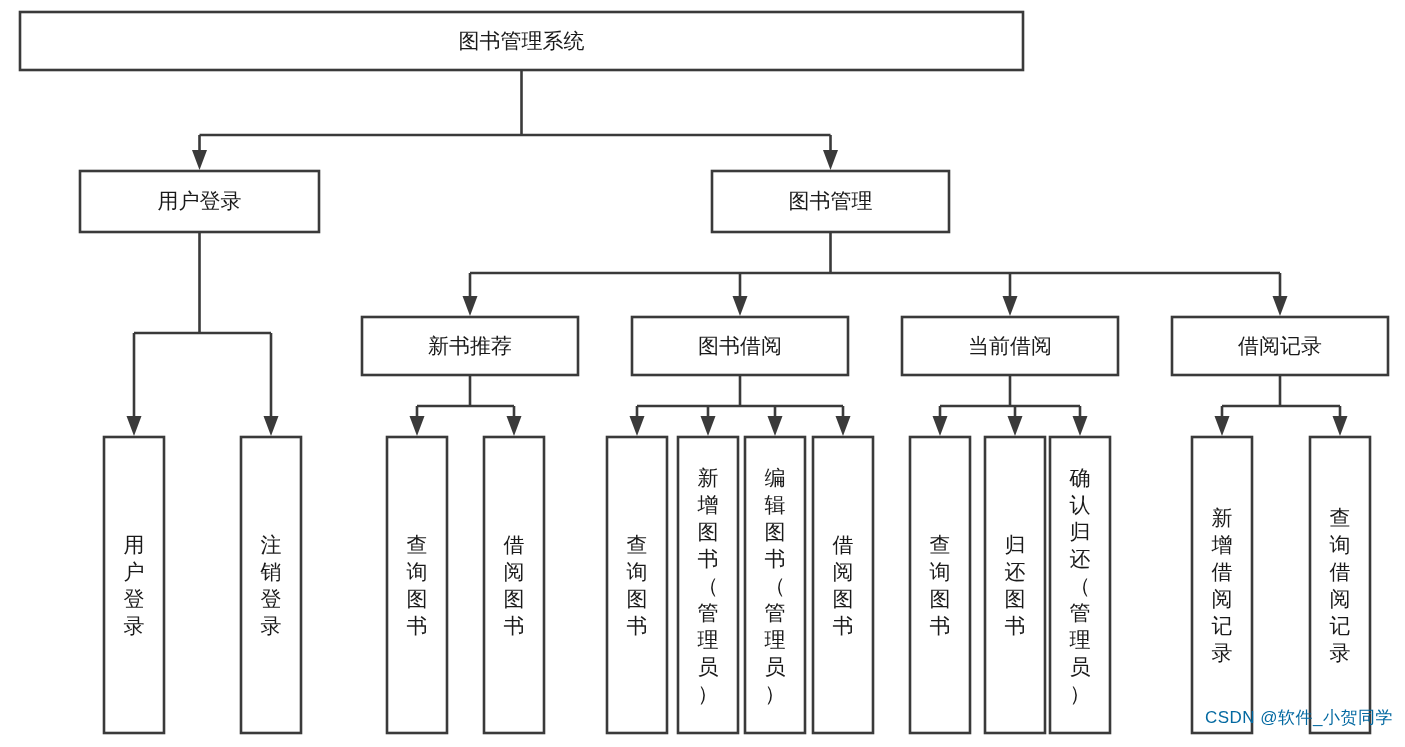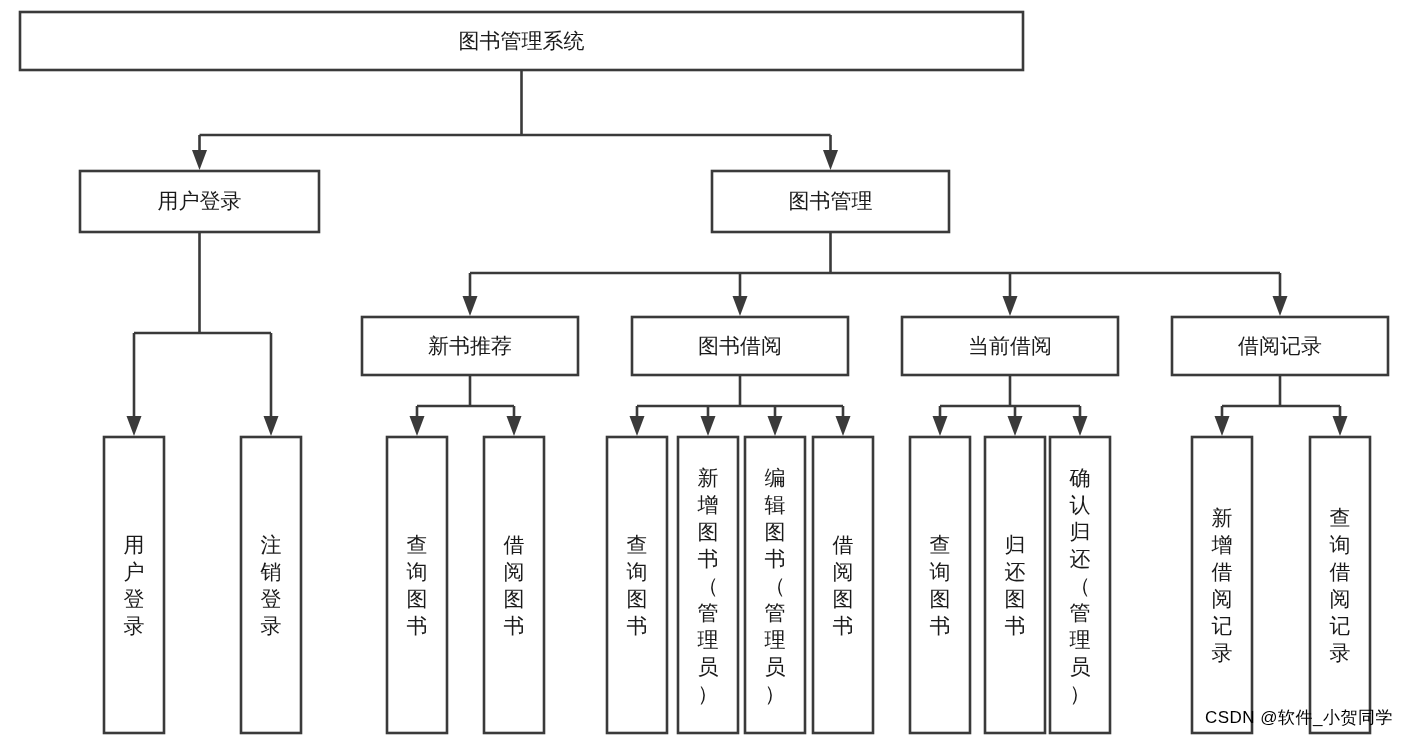--- a/index.html
+++ b/index.html
@@ -53,21 +53,21 @@
     font-size: 21px;
     fill: #1a1a1a;
     text-anchor: middle;
   }
   .watermark {
     position: absolute;
     right: 12px;
     bottom: 8px;
     font-family: "Liberation Sans", "DejaVu Sans", sans-serif;
     font-size: 17px;
-    color: #000000;
+    color: #0369a1;
     letter-spacing: 0.5px;
     white-space: nowrap;
     pointer-events: none;
   }
 </style>
 </head>
 <body>
 
 <div id="diagram-root">
   <svg class="diagram" viewBox="0 0 1405 747">

